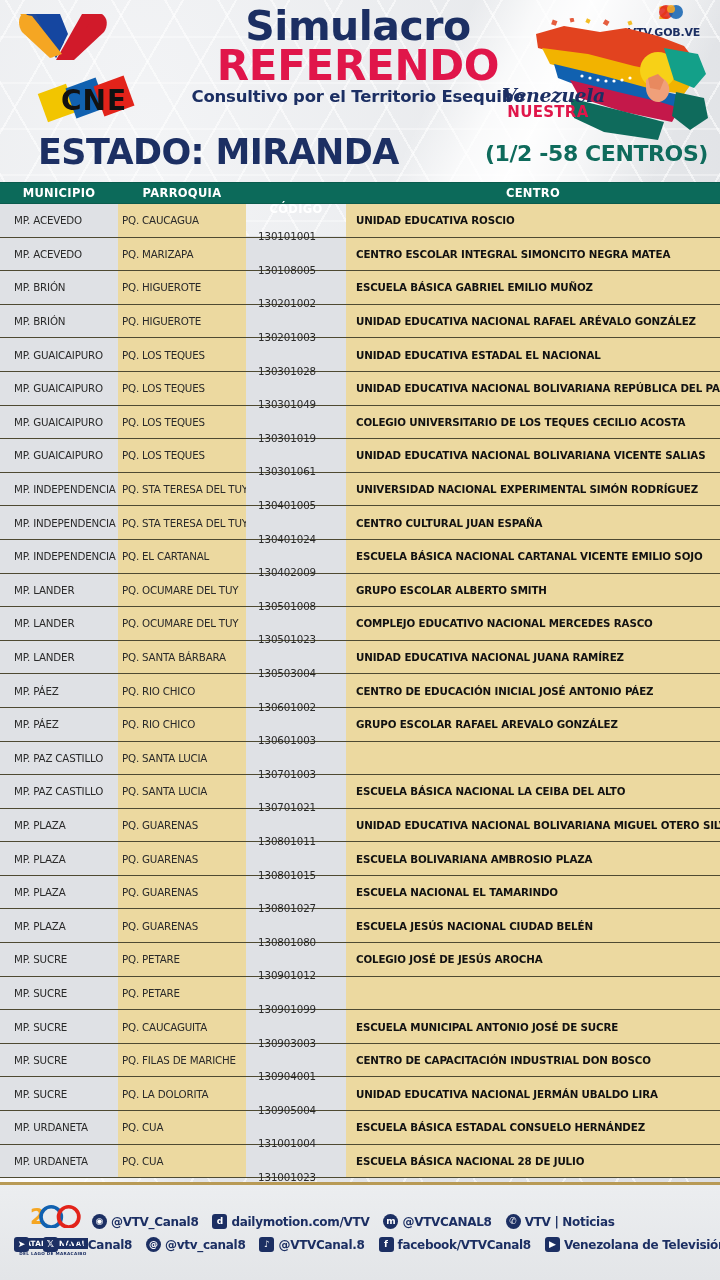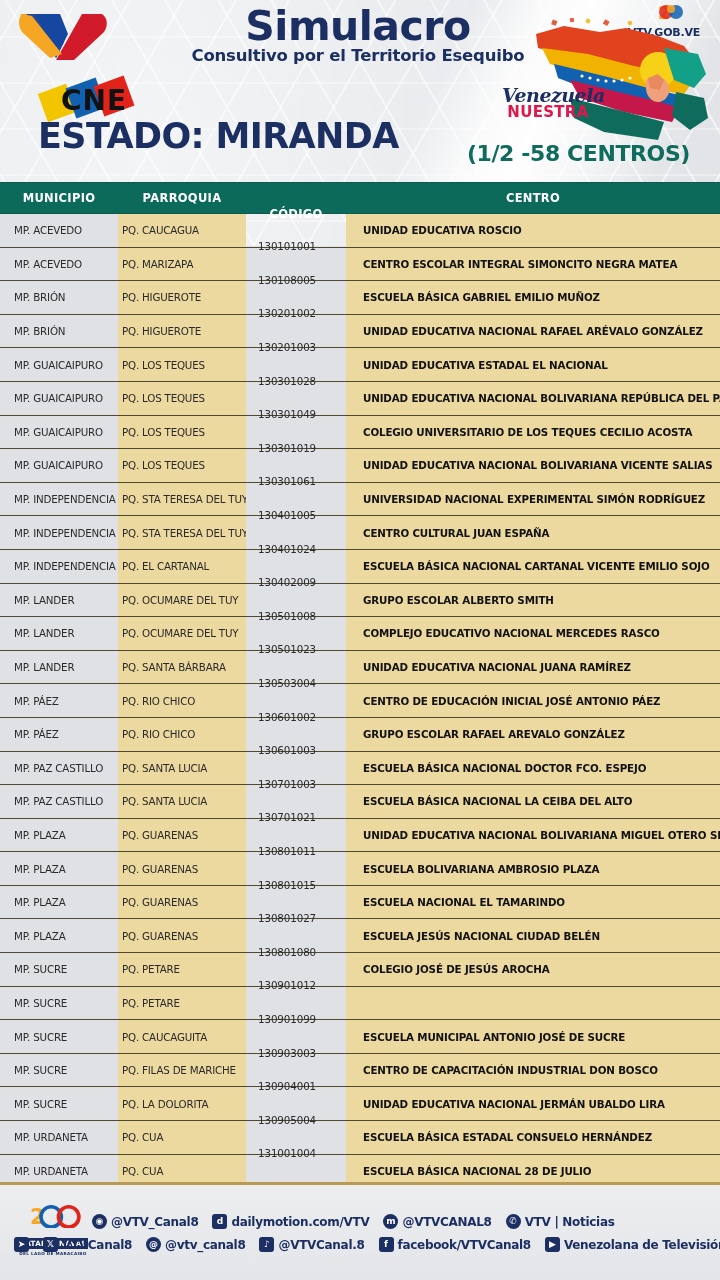--- a/index.html
+++ b/index.html
@@ -57,21 +57,21 @@
     font-size: 42px; font-weight: 700; color: #e0164a;
     letter-spacing: -.3px; line-height: 1.0; margin-top: -1px;
     font-family: "DejaVu Sans", sans-serif;
   }
   .t-consultivo {
     font-size: 16.5px; font-weight: 700; color: #1c2f63;
     letter-spacing: -.2px; line-height: 1.1; margin-top: 1px;
     font-family: "DejaVu Sans", sans-serif;
   }
   .t-estado {
-    position: absolute; left: 38px; top: 116px;
+    position: absolute; left: 38px; top: 132px;
     font-size: 35px; font-weight: 700; color: #1c2f63;
     letter-spacing: -.6px;
     font-family: "DejaVu Sans", sans-serif;
   }
   .vtv-gob {
     position: absolute; right: 8px; top: 2px;
     width: 96px; text-align: center;
   }
   .vtv-gob .badge200 { height: 20px; }
   .vtv-gob .url {
@@ -91,31 +91,31 @@
     font-size: 19px; font-weight: 700; color: #1c2f63;
     font-family: "DejaVu Serif", serif; font-style: italic;
     letter-spacing: -.5px; line-height: 1; text-align: center;
   }
   .vzla-word .w2 {
     font-size: 15px; font-weight: 700; color: #e0164a;
     letter-spacing: .3px; line-height: 1;
     font-family: "DejaVu Sans", sans-serif;
   }
   .centros-count {
-    position: absolute; right: 30px; top: 141px;
+    position: absolute; right: 12px; top: 141px;
     font-size: 22px; font-weight: 700; color: #0f6b5c;
     letter-spacing: -.4px;
     font-family: "DejaVu Sans", sans-serif;
   }
 
   
   .tbl-wrap { position: relative; }
   .thead {
     display: flex; align-items: center;
-    height: 32px;
+    height: 22px;
     background: #0c6a5a;
     border-top: 1.5px solid #0a5b4d;
     border-bottom: 1.5px solid #0a5b4d;
   }
   .thead .th {
     color: #ffffff; font-size: 11.5px; font-weight: 700;
     letter-spacing: .3px; text-align: center;
     font-family: "DejaVu Sans", sans-serif;
   }
   .c-mun   { width: 118px; flex: 0 0 118px; }
@@ -136,21 +136,21 @@
     border-bottom: 1.6px solid #4e4a32;
   }
   .row .cell {
     font-size: 10.3px; color: #2a2a2a;
     font-family: "DejaVu Sans", sans-serif;
     white-space: nowrap; overflow: hidden;
   }
   .cell.mun { padding-left: 14px; letter-spacing: -.2px; }
   .cell.par { padding-left: 4px; letter-spacing: -.2px; }
   .cell.cod { padding-left: 12px; letter-spacing: -.1px; }
-  .cell.cen { padding-left: 17px; font-weight: 700; color: #111; letter-spacing: -.15px; }
+  .cell.cen { padding-left: 10px; font-weight: 700; color: #111; letter-spacing: -.15px; }
 
   
   .footer {
     position: absolute; left: 0; bottom: 0; width: 720px; height: 98px;
     background: linear-gradient(180deg, #eceef0 0%, #e3e5e8 100%);
   }
   .footer .tanbar {
     position: absolute; top: 0; left: 0; width: 720px; height: 3px;
     background: #b89a55;
   }
@@ -208,20 +208,21 @@
 
     <svg class="cne-logo" viewBox="0 0 120 58">
       <rect x="6" y="16" width="30" height="30" transform="rotate(-20 21 31)" fill="#f2c500"></rect>
       <rect x="34" y="10" width="32" height="32" transform="rotate(-20 50 26)" fill="#1161b0"></rect>
       <rect x="62" y="8" width="32" height="32" transform="rotate(-20 78 24)" fill="#e2231a"></rect>
       <text x="58" y="38" font-family="DejaVu Sans, sans-serif" font-size="28" font-weight="700" fill="#111" text-anchor="middle" letter-spacing="1">CNE</text>
     </svg>
 
     <div class="title-block">
       <div class="t-simulacro">Simulacro</div>
+      <div class="t-referendo">REFERENDO</div>
       <div class="t-consultivo">Consultivo por el Territorio Esequibo</div>
     </div>
 
     <div class="t-estado">ESTADO: MIRANDA</div>
 
     <div class="vtv-gob">
       <svg class="badge200" viewBox="0 0 60 20">
         <text x="30" y="17" font-family="DejaVu Sans, sans-serif" font-size="17" font-weight="700" fill="#f5a623" text-anchor="middle">2</text>
         <circle cx="32" cy="10" r="7" fill="#e2231a" opacity=".85"></circle>
         <circle cx="42" cy="10" r="7" fill="#1161b0" opacity=".85"></circle>
@@ -378,21 +379,20 @@
         <div class="row">
           <div class="cell mun c-mun">MP. PÁEZ</div>
           <div class="cell par c-par">PQ. RIO CHICO</div>
           <div class="cell cod c-cod">130601003</div>
           <div class="cell cen c-cen">GRUPO ESCOLAR RAFAEL AREVALO GONZÁLEZ</div>
         </div>
         <div class="row">
           <div class="cell mun c-mun">MP. PAZ CASTILLO</div>
           <div class="cell par c-par">PQ. SANTA LUCIA</div>
           <div class="cell cod c-cod">130701003</div>
-          <div class="cell cen c-cen">ESCUELA BÁSICA NACIONAL DOCTOR FCO. ESPEJO</div>
         </div>
         <div class="row">
           <div class="cell mun c-mun">MP. PAZ CASTILLO</div>
           <div class="cell par c-par">PQ. SANTA LUCIA</div>
           <div class="cell cod c-cod">130701021</div>
           <div class="cell cen c-cen">ESCUELA BÁSICA NACIONAL LA CEIBA DEL ALTO</div>
         </div>
         <div class="row">
           <div class="cell mun c-mun">MP. PLAZA</div>
           <div class="cell par c-par">PQ. GUARENAS</div>

